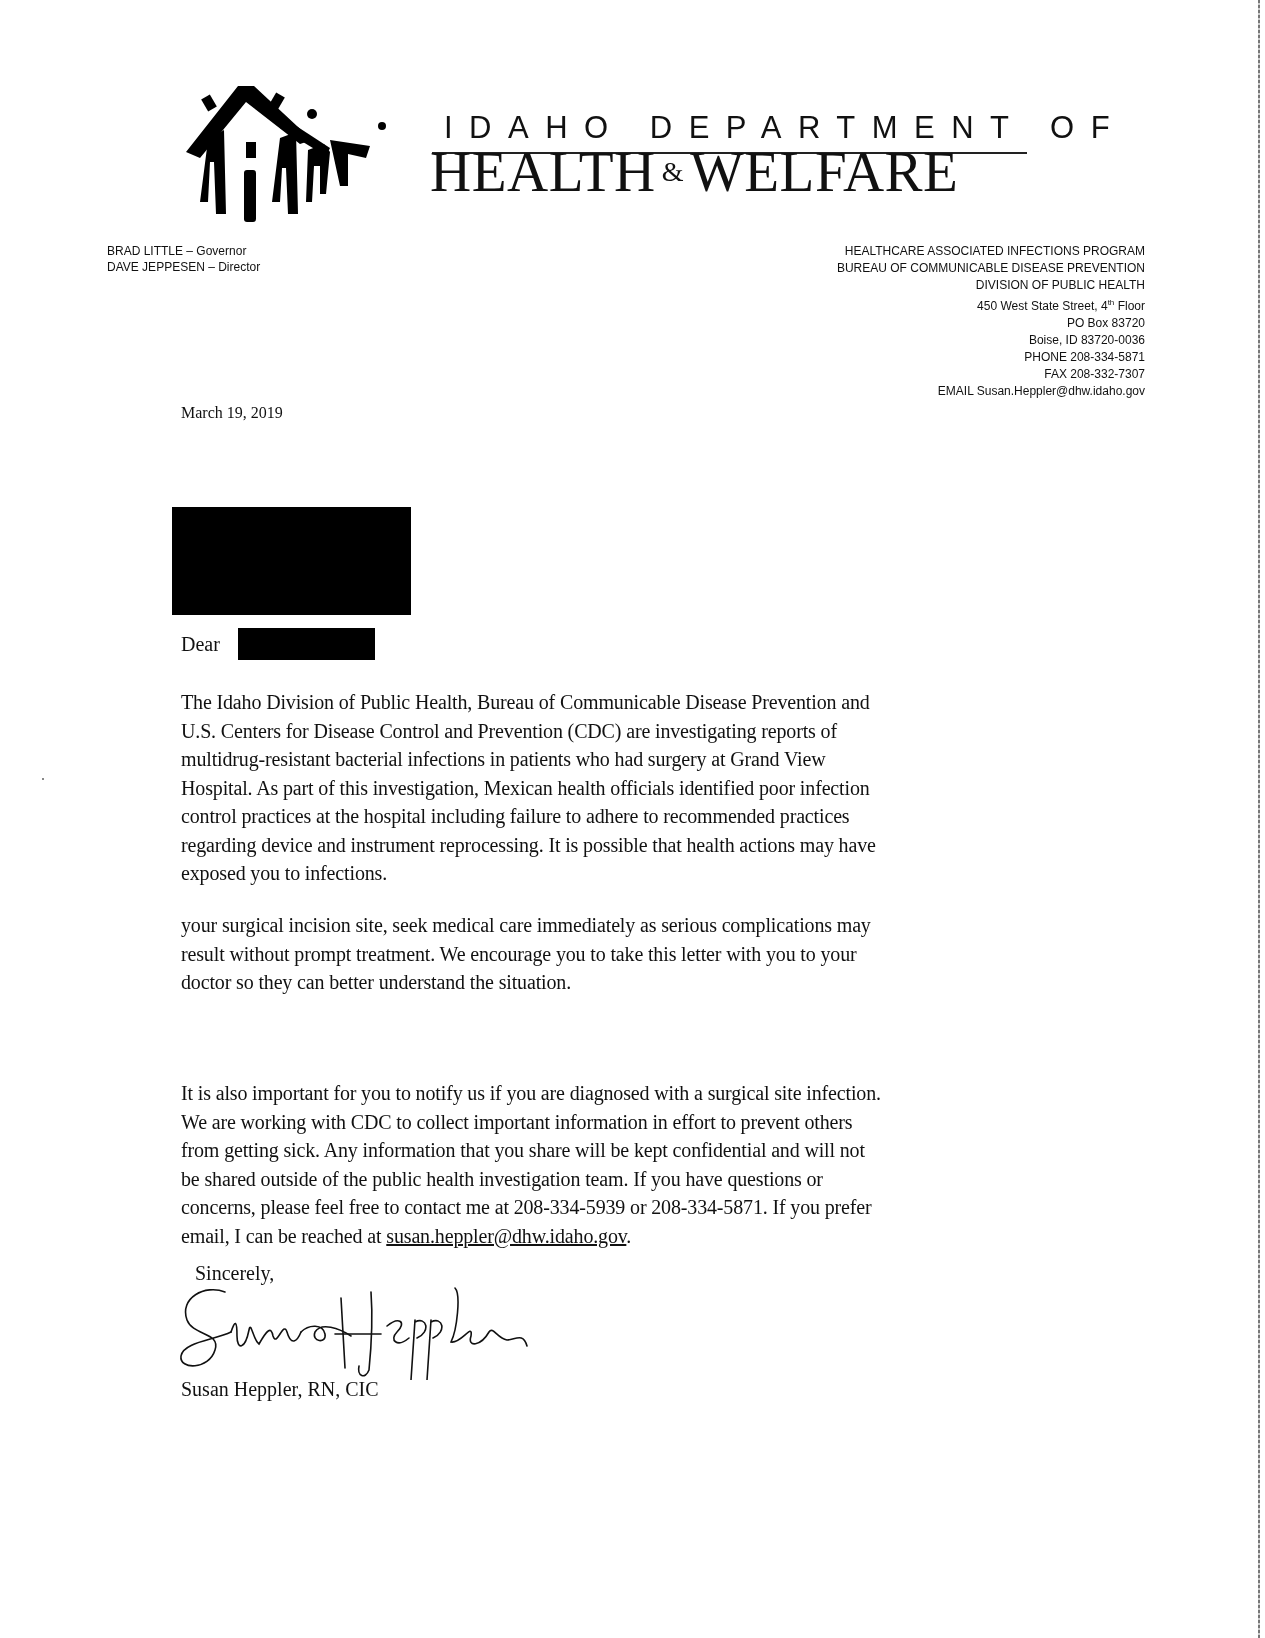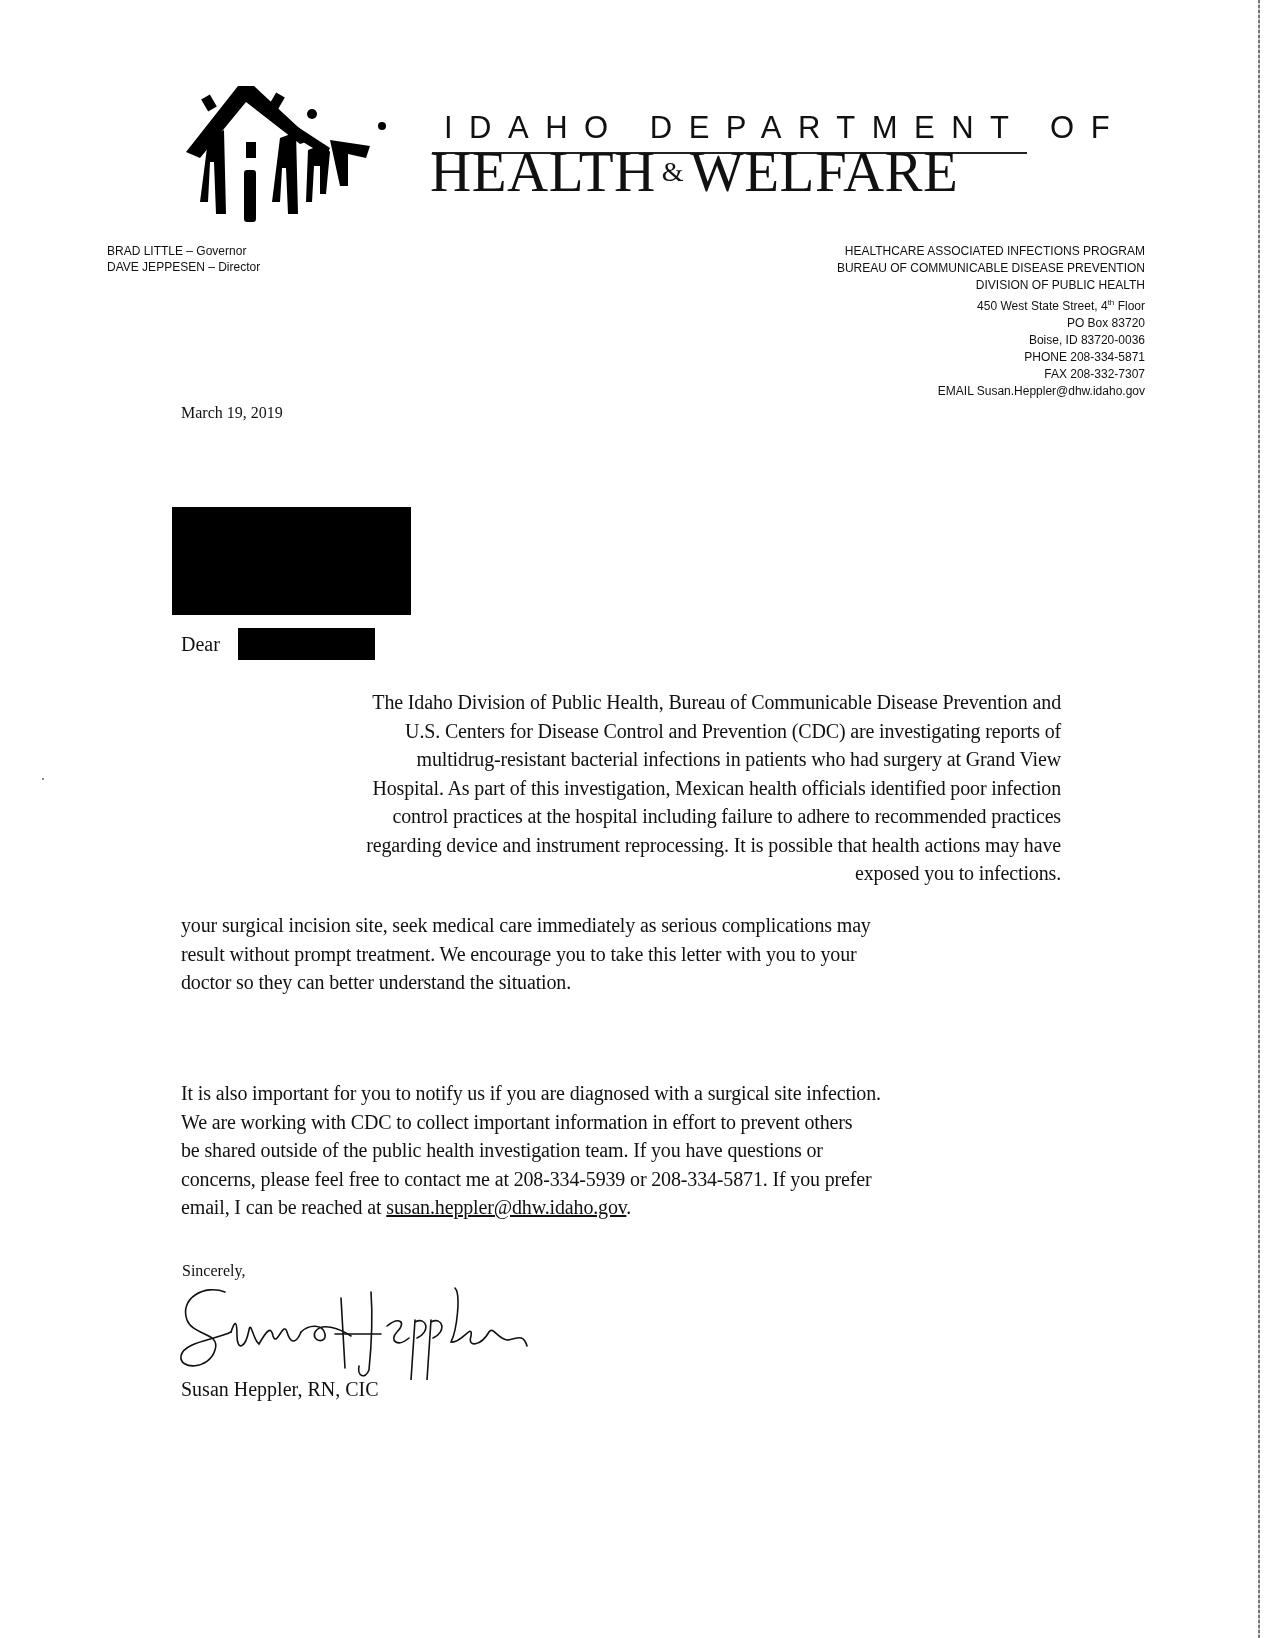--- a/index.html
+++ b/index.html
@@ -17,26 +17,26 @@
   #address { position:absolute; right:120px; top:243px; font-size:12px; line-height:17px; text-align:right; }
   #address sup { font-size:8px; }
 
   #date { position:absolute; left:181px; top:404px; font-size:16px;text-align:right; }
   #redact-address { position:absolute; left:172px; top:507px; width:239px; height:108px; background:#000; }
   #salutation { position:absolute; left:181px; top:633px; font-size:20px; }
   #redact-name { position:absolute; left:238px; top:628px; width:137px; height:32px; background:#000; }
 
   .para { position:absolute; left:181px; width:880px; font-size:20px; line-height:28.5px; letter-spacing:-0.15px; }
   .para .ln { display:block; white-space:nowrap; }
-  #p1 { top:688px;text-align:right; }
+  #p1 { top:688px; }
   #p2 { top:911px; }
   #p3 { top:1079px; }
   .email-link { text-decoration:underline; }
 
-  #closing { position:absolute; left:182px; top:1262px; font-size:16px; }
+  #closing { position:absolute; left:195px; top:1262px; font-size:20px; }
   #signature { position:absolute; left:175px; top:1280px; width:380px; height:100px; }
   #signer { position:absolute; left:181px; top:1378px; font-size:20px; }
 
   #scan-edge { position:absolute; left:1258px; top:0; width:2px; height:1638px;
     background:repeating-linear-gradient(to bottom,#777 0 3px,#ccc 3px 5px); }
   #speck { position:absolute; left:42px; top:778px; width:2px; height:2px; background:#888; }
 </style>
 </head>
 <body>
 
@@ -100,20 +100,21 @@
 
 <div id="p2" class="para serif">
   <span class="ln">your surgical incision site, seek medical care immediately as serious complications may</span>
   <span class="ln">result without prompt treatment.  We encourage you to take this letter with you to your</span>
   <span class="ln">doctor so they can better understand the situation.</span>
 </div>
 
 <div id="p3" class="para serif">
   <span class="ln">It is also important for you to notify us if you are diagnosed with a surgical site infection.</span>
   <span class="ln">We are working with CDC to collect important information in effort to prevent others</span>
+  <span class="ln">from getting sick.  Any information that you share will be kept confidential and will not</span>
   <span class="ln">be shared outside of the public health investigation team.  If you have questions or</span>
   <span class="ln">concerns, please feel free to contact me at 208-334-5939 or 208-334-5871.  If you prefer</span>
   <span class="ln"><span>email, I can be reached at </span><span class="email-link">susan.heppler@dhw.idaho.gov</span><span>.</span></span>
 </div>
 
 <div id="closing" class="serif">Sincerely,</div>
 
 <svg id="signature" viewBox="0 0 380 100" fill="none" stroke="#111" stroke-width="1.6" stroke-linecap="round">
   <path d="M50 12 C30 4, 4 18, 12 40 C18 56, 46 52, 40 70 C34 90, 4 90, 6 76 C8 62, 40 60, 56 52"></path>
   <path d="M56 52 C60 40, 62 40, 62 56 C62 70, 70 70, 74 50 C76 40, 78 60, 84 64 C92 50, 96 46, 98 56 C102 68, 108 40, 112 52 C116 66, 122 62, 126 52"></path>

